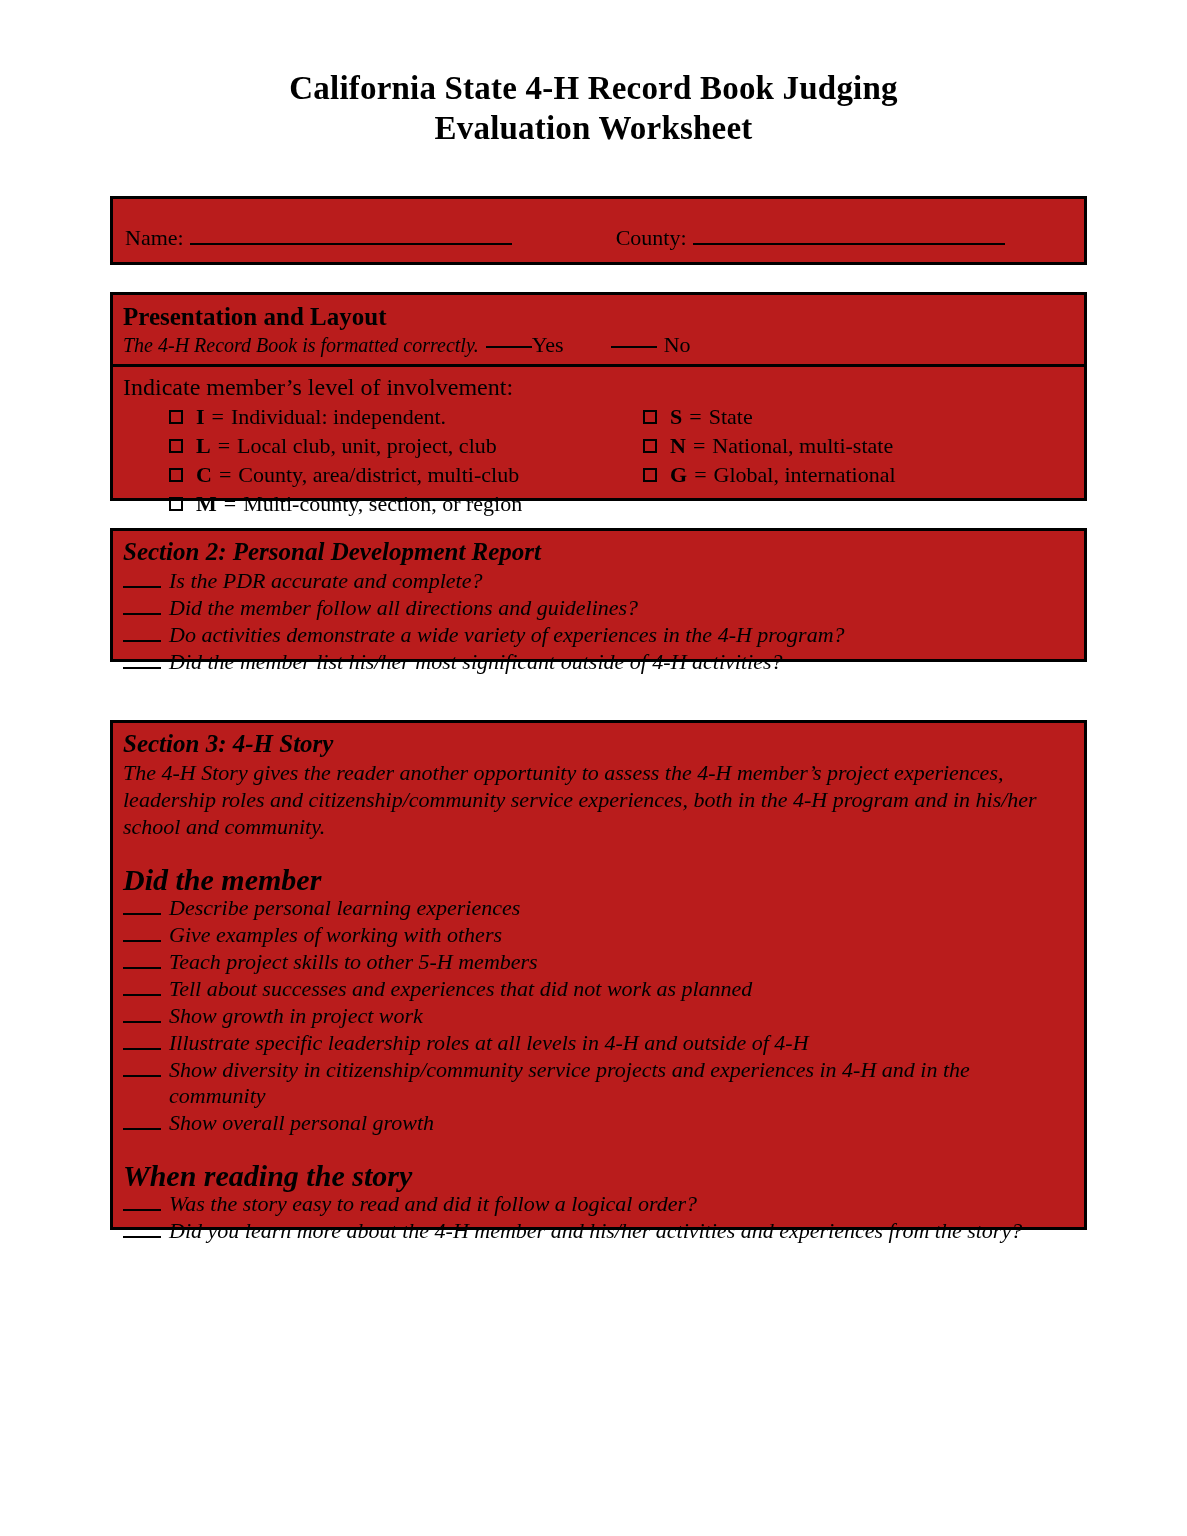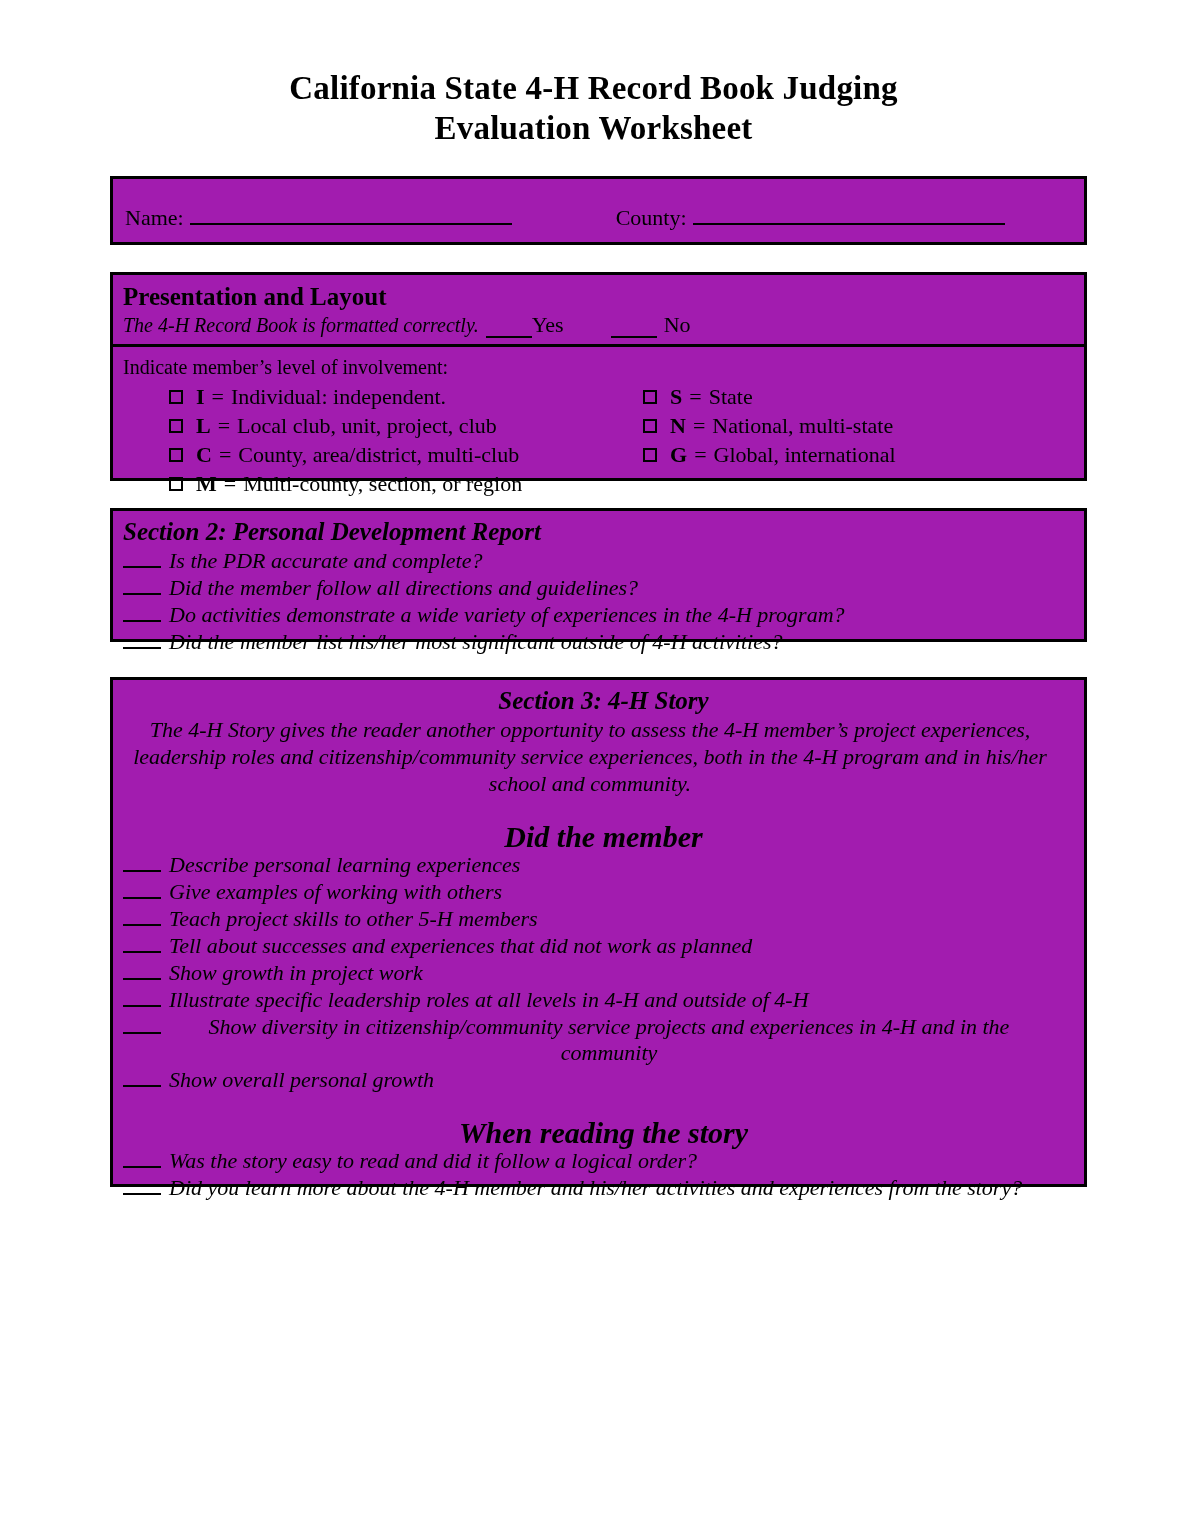--- a/index.html
+++ b/index.html
@@ -36,21 +36,22 @@
   }
   .doc-title .line2 { display: block; }
 
   
   .box {
     position: absolute;
     left: 110px;
     width: 977px;               
     border: 3px solid #000000;
     box-sizing: border-box;
-    background: #a21caf;
+    background: #b91c1c;
+    margin-top: 20px;
   }
 
   
   #name-box {
     top: 176px;
     height: 69px;
   }
   .namerow {
     display: flex;
     align-items: baseline;
@@ -82,21 +83,21 @@
     font-size: 25px;
     line-height: 30px;
     margin: 0;
   }
   .pl-sub {
     font-size: 20px;
     font-style: italic;
     line-height: 26px;
     margin: 0;
     display: flex;
-    align-items: flex-end;
+    align-items: flex-start;
     font-family: Liberation Serif, serif;
   }
   .pl-sub .ans-blank {
     display: inline-block;
     border-bottom: 2px solid #000000;
     width: 46px;
     height: 14px;
     margin-left: 7px;
   }
   .pl-sub .ans-word {
@@ -104,21 +105,21 @@
     font-size: 22px;
   }
   .pl-sub .ans-word.yes { margin-left: 0px; }
   .pl-sub .ans-word.no  { margin-left: 7px; }
   .pl-sub .gap { width: 40px; display: inline-block; }
 
   .pl-bottom {
     padding: 6px 0 4px 10px;
   }
   .involve-label {
-    font-size: 20px;
+    font-size: 24px;
     line-height: 28px;
     margin: 0 0 1px 0;
   }
   .check-cols {
     position: relative;
     font-size: 22px;
     line-height: 29px;
   }
   .check-col-left  { margin-left: 46px; }
   .check-col-right {
@@ -163,23 +164,22 @@
     border-bottom: 2px solid #000000;
     width: 38px;
     height: 15px;
     margin-right: 8px;
     flex: 0 0 auto;
   }
   .q-text { }
 
   
   #section3-box {
-    top: 677px;
+    top: 700px;
     height: 510px;
-    text-align: center;
   }
   .s3-intro {
     font-size: 22px;
     line-height: 27px;
     margin: 0;
     padding-right: 27px;
   }
   .sub-heading {
     font-weight: bold;
     font-size: 30px;

